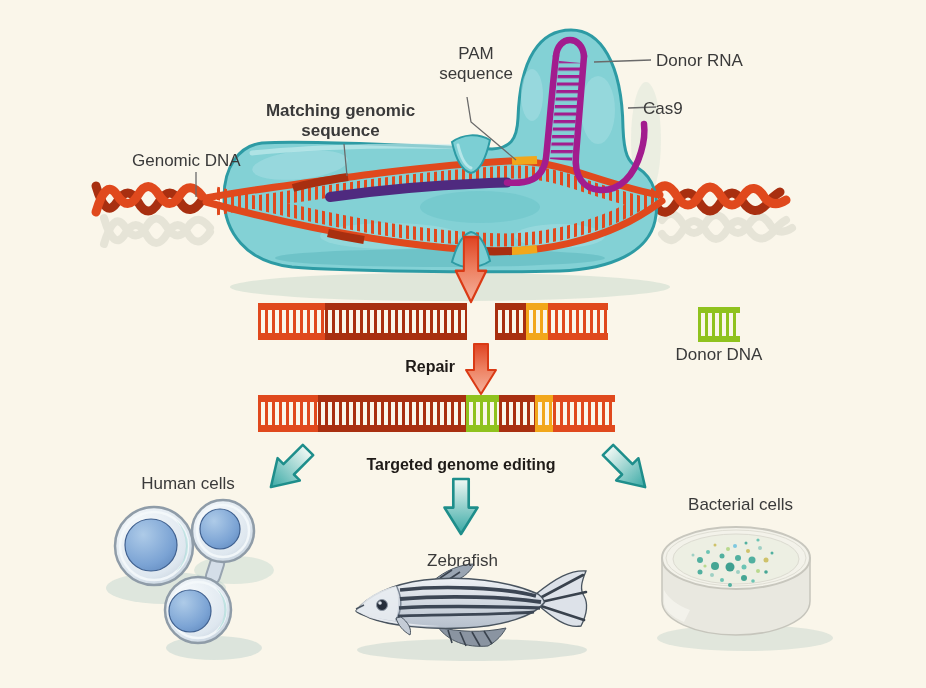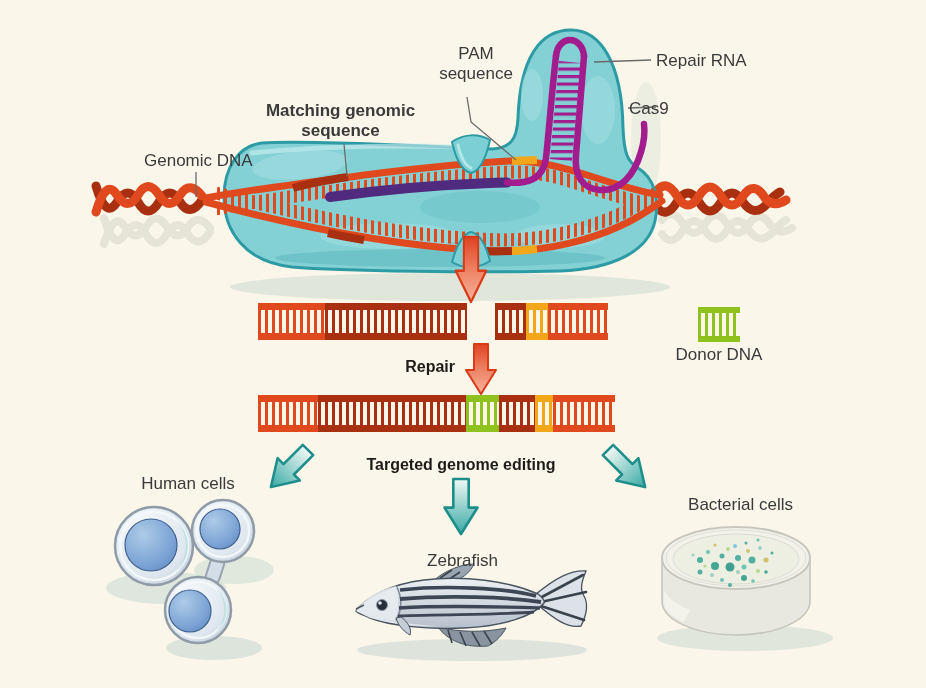--- a/index.html
+++ b/index.html
@@ -274,24 +274,24 @@
   <div class="ladder" style="left:258px; top:395px;">
     <div class="seg" style="--c:#E0491D; width:60px;"></div>
     <div class="seg" style="--c:#A82F10; width:148px;"></div>
     <div class="seg" style="--c:#8FC21E; width:33px;"></div>
     <div class="seg" style="--c:#A82F10; width:36px;"></div>
     <div class="seg" style="--c:#F2A71B; width:18px;"></div>
     <div class="seg" style="--c:#E0491D; width:62px;"></div>
   </div>
 
   <div class="label center" style="left:420px; top:44px; width:112px;">PAM sequence</div>
-  <div class="label" style="left:656px; top:51px;">Repair RNA</div>
-  <div class="label" style="left:629px; top:99px;">Cas9</div>
+  <div class="label" style="left:656px; top:51px;">Donor RNA</div>
+  <div class="label" style="left:643px; top:99px;">Cas9</div>
   <div class="label center" style="left:258px; top:101px; width:165px;font-weight:bold;">Matching genomic sequence</div>
-  <div class="label" style="left:144px; top:151px;">Genomic DNA</div>
+  <div class="label" style="left:132px; top:151px;">Genomic DNA</div>
   <div class="label right bold" style="left:355px; top:357px; width:100px;">Repair</div>
   <div class="label center" style="left:655px; top:345px; width:128px;">Donor DNA</div>
   <div class="label center bold" style="left:311px; top:455px; width:300px;">Targeted genome editing</div>
   <div class="label center" style="left:113px; top:474px; width:150px;">Human cells</div>
   <div class="label center" style="left:668px; top:495px; width:145px;">Bacterial cells</div>
   <div class="label center" style="left:390px; top:551px; width:145px;">Zebrafish</div>
 
 </div>
 
 </body></html>

